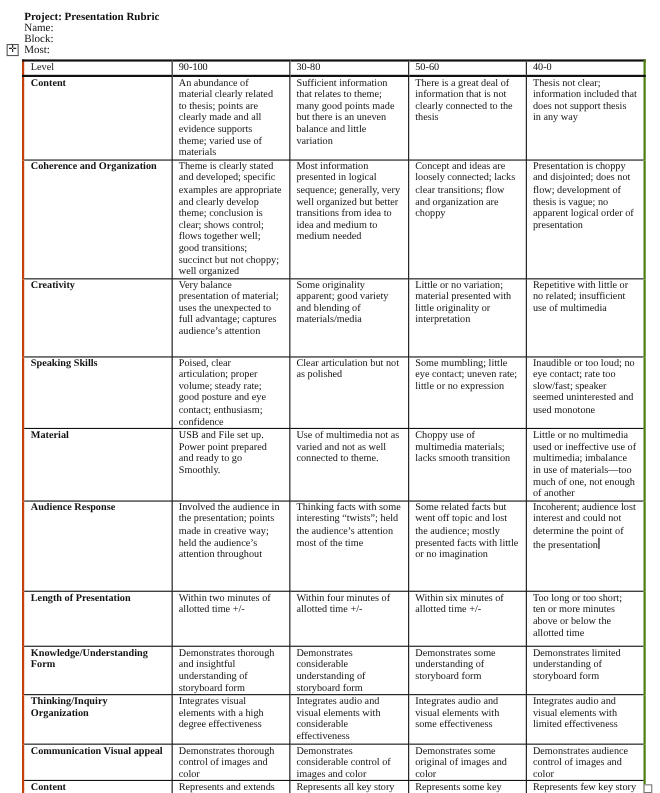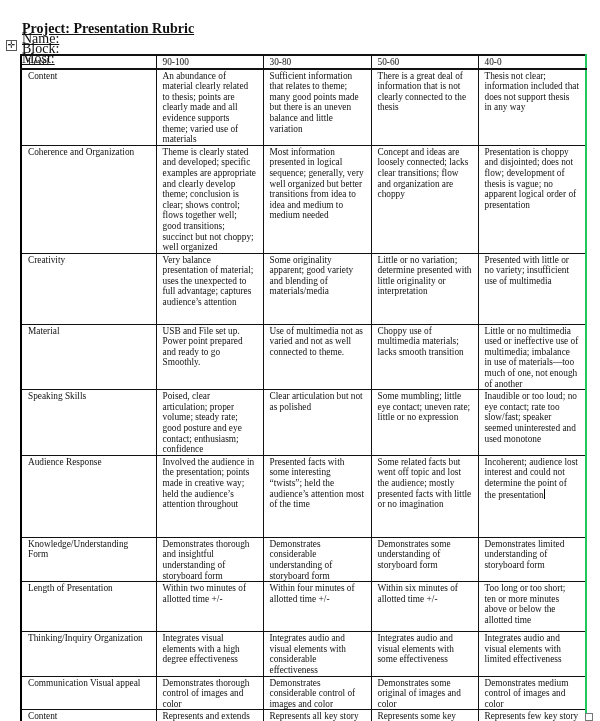--- a/index.html
+++ b/index.html
@@ -1,40 +1,40 @@
 <!DOCTYPE html>
 <html><head>
 <meta charset="utf-8">
 <style>
   html, body { margin: 0; padding: 0; background: #ffffff; }
   body {
     width: 600px; height: 721px; position: relative; overflow: hidden;
     font-family: "Liberation Serif", "DejaVu Serif", serif;
     color: #111;
   }
-  .header { position: absolute; left: 22px; top: 24px; font-size: 14px; line-height: 10px; text-decoration: underline; }
+  .header { position: absolute; left: 22px; top: 11px; font-size: 10px; line-height: 10px; }
   .header .title { font-weight: bold; }
   .move-handle {
     position: absolute; left: 6px; top: 40px; width: 9px; height: 9px;
     border: 1px solid #555; background: #fff; font-size: 9px; line-height: 9px;
     text-align: center; color: #222; font-family: "DejaVu Sans", sans-serif;
   }
   table.rubric {
     position: absolute; left: 20px; top: 54px; width: 565px;
     border-collapse: collapse; table-layout: fixed; font-size: 9.3px; line-height: 10.6px;
   }
   table.rubric td {
     border: 1px solid #111; vertical-align: top; padding: 1px 6px 0 6px;
     overflow: hidden;
   }
   table.rubric tr.head td { border-top: 2px solid #111; border-bottom: 2px solid #111; }
-  table.rubric td:first-child { border-left: 2px solid #000000; }
-  table.rubric td:last-child { border-right: 2px solid #22c55e; }
+  table.rubric td:first-child { border-left: 2px solid #c2410c; }
+  table.rubric td:last-child { border-right: 2px solid #4d7c0f; }
   table.rubric tr:last-child td { border-bottom: 2px solid #111; }
-  .crit { font-weight: normal; }
+  .crit { font-weight: bold; }
   .resize-handle {
     position: absolute; left: 585px; top: 713px; width: 6px; height: 6px;
     border: 1px solid #777; background: #fff;
   }
   .cursor { display: inline-block; width: 1px; height: 10px; background: #000; vertical-align: -1px; }
 </style>
 </head>
 <body>
 
 <div class="header">
@@ -76,78 +76,78 @@
       <td>Theme is clearly stated and developed; specific examples are appropriate and clearly develop theme; conclusion is clear; shows control; flows together well; good transitions; succinct but not choppy; well organized</td>
       <td>Most information presented in logical sequence; generally, very well organized but better transitions from idea to idea and medium to medium needed</td>
       <td>Concept and ideas are loosely connected; lacks clear transitions; flow and organization are choppy</td>
       <td>Presentation is choppy and disjointed; does not flow; development of thesis is vague; no apparent logical order of presentation</td>
     </tr>
 
     <tr style="height:71px">
       <td class="crit">Creativity</td>
       <td>Very balance presentation of material; uses the unexpected to full advantage; captures audience’s attention</td>
       <td>Some originality apparent; good variety and blending of materials/media</td>
-      <td>Little or no variation; determine presented with little originality or interpretation</td>
-      <td>Presented with little or no variety; insufficient use of multimedia</td>
+      <td>Little or no variation; material presented with little originality or interpretation</td>
+      <td>Repetitive with little or no related; insufficient use of multimedia</td>
+    </tr>
+
+    <tr style="height:51px">
+      <td class="crit">Speaking Skills</td>
+      <td>Poised, clear articulation; proper volume; steady rate; good posture and eye contact; enthusiasm; confidence</td>
+      <td>Clear articulation but not as polished</td>
+      <td>Some mumbling; little eye contact; uneven rate; little or no expression</td>
+      <td>Inaudible or too loud; no eye contact; rate too slow/fast; speaker seemed uninterested and used monotone</td>
     </tr>
 
     <tr style="height:64px">
       <td class="crit">Material</td>
       <td>USB and File set up. Power point prepared and ready to go Smoothly.</td>
       <td>Use of multimedia not as varied and not as well connected to theme.</td>
       <td>Choppy use of multimedia materials; lacks smooth transition</td>
       <td>Little or no multimedia used or ineffective use of multimedia; imbalance in use of materials—too much of one, not enough of another</td>
     </tr>
 
-    <tr style="height:51px">
-      <td class="crit">Speaking Skills</td>
-      <td>Poised, clear articulation; proper volume; steady rate; good posture and eye contact; enthusiasm; confidence</td>
-      <td>Clear articulation but not as polished</td>
-      <td>Some mumbling; little eye contact; uneven rate; little or no expression</td>
-      <td>Inaudible or too loud; no eye contact; rate too slow/fast; speaker seemed uninterested and used monotone</td>
-    </tr>
-
     <tr style="height:82px">
       <td class="crit">Audience Response</td>
       <td>Involved the audience in the presentation; points made in creative way; held the audience’s attention throughout</td>
-      <td>Presented facts with some interesting “twists”; held the audience’s attention most of the time</td>
+      <td>Thinking facts with some interesting “twists”; held the audience’s attention most of the time</td>
       <td>Some related facts but went off topic and lost the audience; mostly presented facts with little or no imagination</td>
       <td><span>Incoherent; audience lost interest and could not determine the point of the presentation</span><span class="cursor"></span></td>
+    </tr>
+
+    <tr style="height:50px">
+      <td class="crit">Length of Presentation</td>
+      <td>Within two minutes of allotted time +/-</td>
+      <td>Within four minutes of allotted time +/-</td>
+      <td>Within six minutes of allotted time +/-</td>
+      <td>Too long or too short; ten or more minutes above or below the allotted time</td>
     </tr>
 
     <tr style="height:40px">
       <td class="crit">Knowledge/Understanding Form</td>
       <td>Demonstrates thorough and insightful understanding of storyboard form</td>
       <td>Demonstrates considerable understanding of storyboard form</td>
       <td>Demonstrates some understanding of storyboard form</td>
       <td>Demonstrates limited understanding of storyboard form</td>
-    </tr>
-
-    <tr style="height:50px">
-      <td class="crit">Length of Presentation</td>
-      <td>Within two minutes of allotted time +/-</td>
-      <td>Within four minutes of allotted time +/-</td>
-      <td>Within six minutes of allotted time +/-</td>
-      <td>Too long or too short; ten or more minutes above or below the allotted time</td>
     </tr>
 
     <tr style="height:32px">
       <td class="crit">Thinking/Inquiry Organization</td>
       <td>Integrates visual elements with a high degree effectiveness</td>
       <td>Integrates audio and visual elements with considerable effectiveness</td>
       <td>Integrates audio and visual elements with some effectiveness</td>
       <td>Integrates audio and visual elements with limited effectiveness</td>
     </tr>
 
     <tr style="height:30px">
       <td class="crit">Communication Visual appeal</td>
       <td>Demonstrates thorough control of images and color</td>
       <td>Demonstrates considerable control of images and color</td>
       <td>Demonstrates some original of images and color</td>
-      <td>Demonstrates medium control of images and color</td>
+      <td>Demonstrates audience control of images and color</td>
     </tr>
 
     <tr style="height:24px">
       <td class="crit">Content</td>
       <td>Represents and extends key story elements</td>
       <td>Represents all key story elements</td>
       <td>Represents some key story elements</td>
       <td>Represents few key story elements</td>
     </tr>
 

